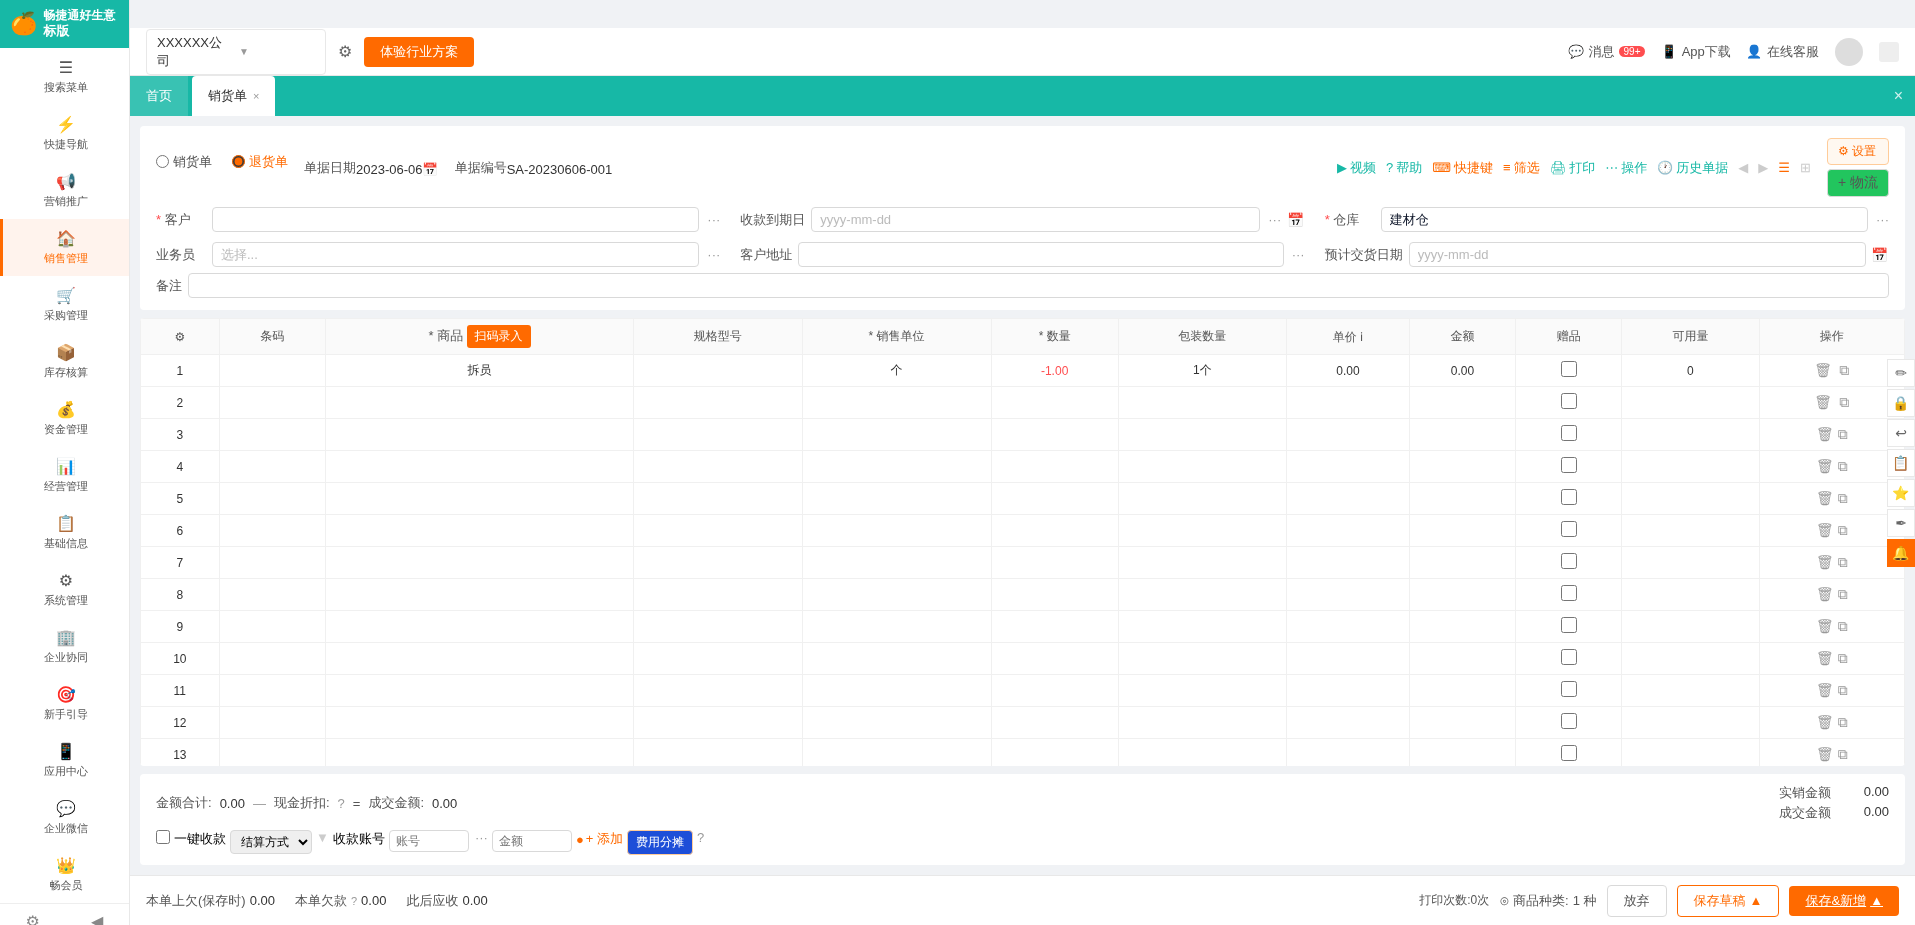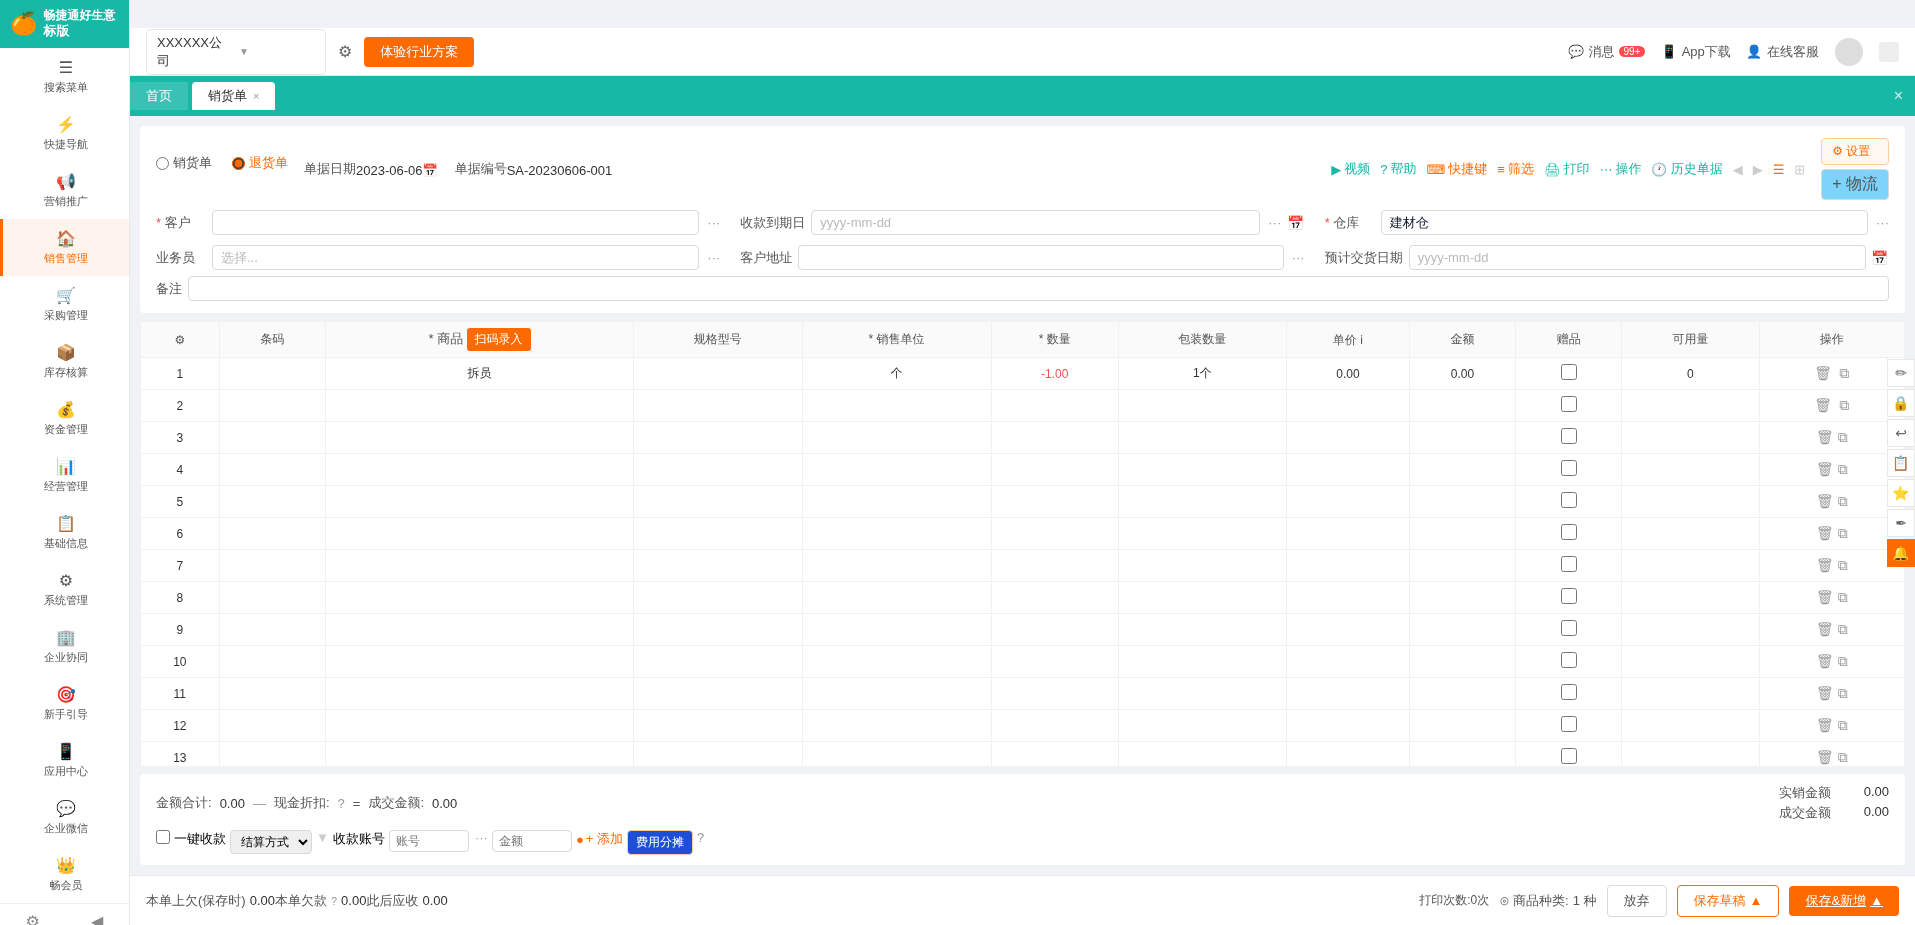--- a/index.html
+++ b/index.html
@@ -26,21 +26,21 @@
     .topbar-company .arrow { color: #999; font-size: 10px; }
     .topbar-gear { color: #666; font-size: 16px; cursor: pointer; }
     .topbar-btn { background: #ff6a00; color: #fff; border: none; border-radius: 4px; padding: 6px 16px; cursor: pointer; font-size: 13px; }
     .topbar-right { margin-left: auto; display: flex; align-items: center; gap: 16px; color: #555; }
     .topbar-right .item { display: flex; align-items: center; gap: 4px; cursor: pointer; font-size: 12px; }
     .badge { background: #ff4d4f; color: #fff; border-radius: 10px; padding: 0 5px; font-size: 10px; min-width: 18px; text-align: center; }
     .avatar { width: 28px; height: 28px; border-radius: 50%; background: #ddd; }
 
     
     .tabbar { height: 40px; background: #17b8a6; display: flex; align-items: center; padding: 0; }
-    .tab { padding: 0 16px; height: 28px; display: flex; align-items: center; cursor: pointer; color: rgba(255,255,255,0.8); font-size: 13px; gap: 6px; text-align: right; }
+    .tab { padding: 0 16px; height: 40px; display: flex; align-items: center; cursor: pointer; color: rgba(255,255,255,0.8); font-size: 13px; gap: 6px; text-align: right; }
     .tab.home { background: rgba(255,255,255,0.15); color: #fff; }
     .tab.active { background: #fff; color: #333; border-radius: 4px 4px 0 0; margin-left: 4px; }
     .tab .close { color: #999; font-size: 11px; cursor: pointer; }
     .tab-close-all { margin-left: auto; margin-right: 12px; color: rgba(255,255,255,0.8); cursor: pointer; font-size: 16px; }
 
     
     .content { flex: 1; overflow-y: auto; background: #f0f2f5; padding: 10px; display: flex; flex-direction: column; gap: 8px; }
 
     
     .form-card { background: #fff; border-radius: 4px; padding: 12px 16px; }
@@ -61,21 +61,21 @@
     
     .form-fields { display: grid; grid-template-columns: 1fr 1fr 1fr; gap: 10px 20px; margin-top: 10px; }
     .field-row { display: flex; align-items: center; gap: 6px; }
     .field-row label { color: #555; white-space: nowrap; min-width: 50px; }
     .field-row label.required::before { content: '* '; color: #ff4d4f; }
     .field-input { flex: 1; border: 1px solid #d9d9d9; border-radius: 4px; padding: 4px 8px; color: #0f172a; font-size: 13px; background: #fff; }
     .field-input::placeholder { color: #bbb; }
     .field-dots { color: #999; cursor: pointer; margin-left: 2px; }
     .field-row .cal-icon { color: #999; cursor: pointer; font-size: 14px; }
     .btn-setting { background: #fff8f0; color: #ff6a00; border: 1px solid #ffcc99; border-radius: 4px; padding: 4px 10px; cursor: pointer; font-size: 12px; display: flex; align-items: center; gap: 3px; }
-    .btn-flow { background: #7dd3fc; color: #555; border: 1px solid #d9d9d9; border-radius: 4px; padding: 4px 10px; cursor: pointer; font-size: 16px; display: flex; align-items: center; gap: 3px; }
+    .btn-flow { background: #22c55e; color: #555; border: 1px solid #d9d9d9; border-radius: 4px; padding: 4px 10px; cursor: pointer; font-size: 14px; display: flex; align-items: center; gap: 3px; }
     .remark-row { display: flex; align-items: center; gap: 6px; margin-top: 6px; }
     .remark-row label { color: #555; }
     .remark-input { flex: 1; border: 1px solid #d9d9d9; border-radius: 4px; padding: 4px 8px; color: #333; }
 
     
     .table-card { background: #fff; border-radius: 4px; overflow: hidden; }
     .scan-btn { background: #ff6a00; color: #fff; border: none; border-radius: 3px; padding: 3px 8px; font-size: 12px; cursor: pointer; }
 
     table { width: 100%; border-collapse: collapse; }
     table th { background: #fafafa; border: 1px solid #f0f0f0; padding: 6px 8px; text-align: center; color: #555; font-weight: normal; font-size: 12px; white-space: nowrap; }
@@ -96,21 +96,21 @@
     .footer-payment { display: flex; align-items: flex-start; gap: 4px; margin-top: 8px; }
     .payment-checkbox { width: 14px; height: 14px; }
     .payment-select { border: 1px solid #d9d9d9; border-radius: 4px; padding: 3px 6px; font-size: 12px; }
     .payment-input { border: 1px solid #d9d9d9; border-radius: 4px; padding: 3px 6px; font-size: 12px; width: 80px; }
     .btn-add { background: none; border: none; cursor: pointer; color: #ff6a00; font-size: 12px; display: flex; align-items: center; gap: 2px; }
     .btn-fee { background: #fff8f0; color: #ff6a00; border: 1px solid #ffcc99; border-radius: 4px; padding: 3px 8px; cursor: pointer; font-size: 12px; }
     .btn-fee.active { background: #1d4ed8; color: #fff; }
     .question-icon { color: #999; cursor: pointer; }
 
     
-    .statusbar { height: 50px; background: #fff; border-top: 1px solid #e8e8e8; display: flex; align-items: center; padding: 0 16px; }
+    .statusbar { height: 50px; background: #fff; border-top: 1px solid #e8e8e8; display: flex; align-items: center; padding: 0 16px; gap: 20px; }
     .status-item { display: flex; align-items: center; gap: 4px; color: #555; font-size: 12px; }
     .status-item .val { color: #333; font-weight: 500; }
     .status-item .question { color: #999; font-size: 11px; cursor: pointer; }
     .statusbar-right { margin-left: auto; display: flex; align-items: center; gap: 10px; }
     .print-info { color: #555; font-size: 12px; }
     .product-type { display: flex; align-items: center; gap: 4px; font-size: 12px; color: #555; }
     .btn-abandon { border: 1px solid #d9d9d9; border-radius: 4px; padding: 6px 16px; background: #fff; color: #555; cursor: pointer; }
     .btn-draft { border: 1px solid #ff6a00; border-radius: 4px; padding: 6px 16px; background: #fff; color: #ff6a00; cursor: pointer; display: flex; align-items: center; gap: 4px; }
     .btn-save { border: none; border-radius: 4px; padding: 6px 16px; background: #ff6a00; color: #fff; cursor: pointer; display: flex; align-items: center; gap: 4px; text-decoration: underline; }
 

